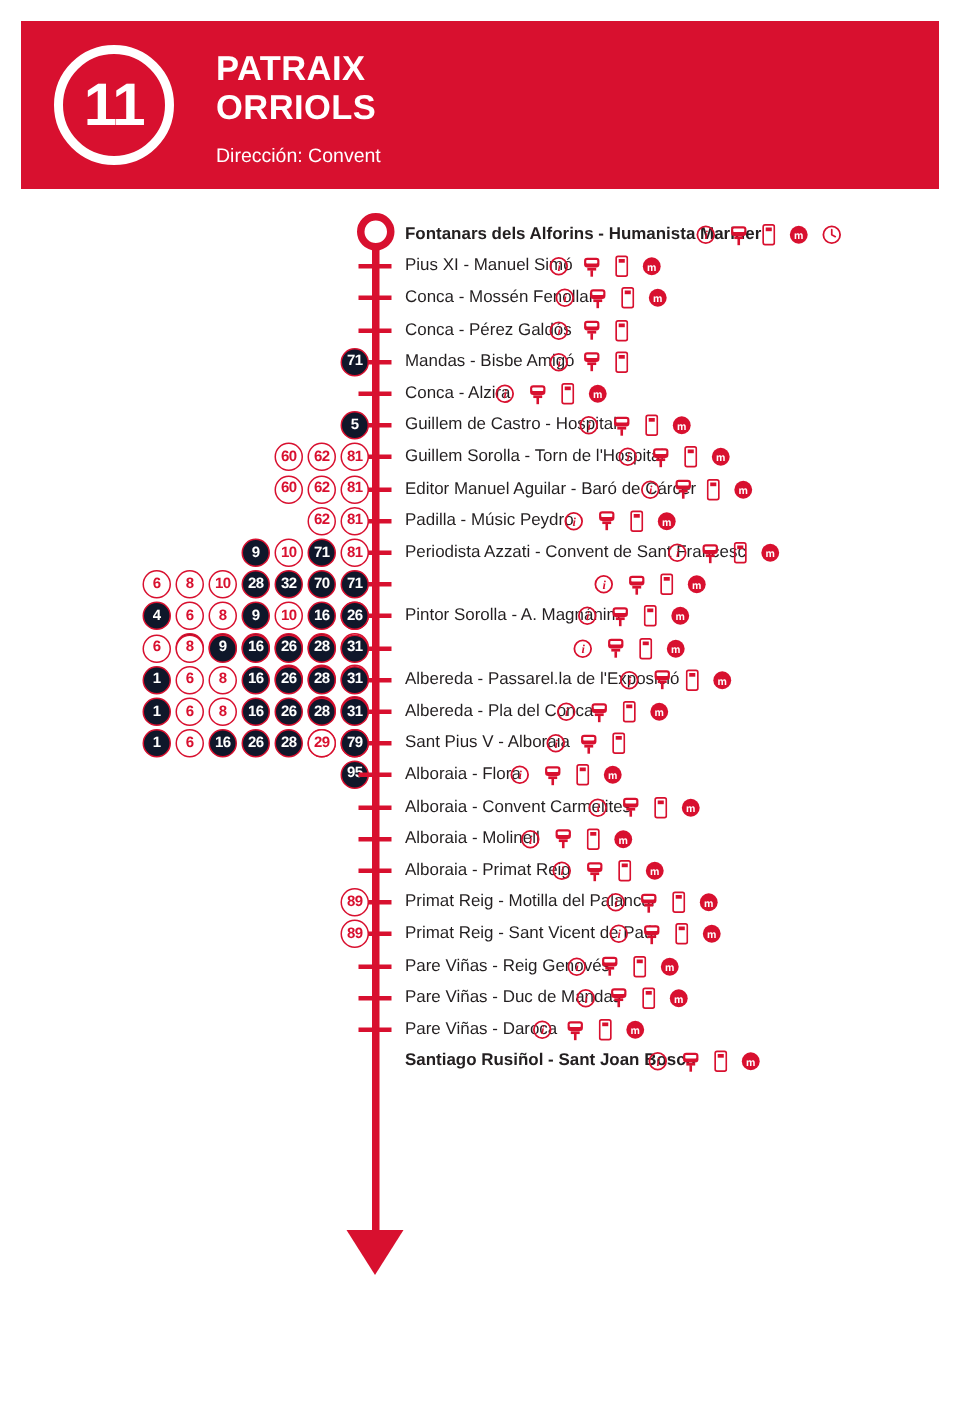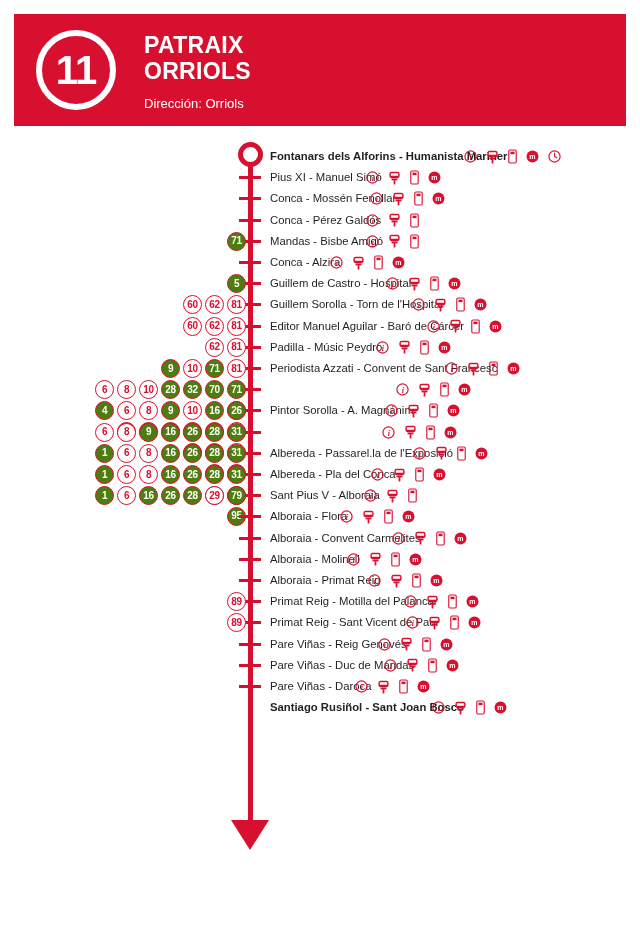--- a/index.html
+++ b/index.html
@@ -82,36 +82,36 @@
   .conn-group {
     position: absolute; right: 0; top: 0;
     display: flex; justify-content: flex-end; gap: 3px;
   }
   .conn {
     width: 19px; height: 19px; border-radius: 50%;
     display: flex; align-items: center; justify-content: center;
     font-size: 10px; font-weight: bold; line-height: 1;
     letter-spacing: -0.4px;
   }
-  .conn.filled { background: #4d7c0f; color:#fff; border: 1.5px solid #D8102F; }
+  .conn.filled { background: #0f172a; color:#fff; border: 1.5px solid #D8102F; }
   .conn.outline { background: #fff; color:#D8102F; border: 1.8px solid #D8102F; }
 </style>
 </head>
 <body>
 
 <div id="page">
 
   <div class="header">
     <div class="line-badge">
       <span>11</span>
     </div>
     <div class="header-titles">
       <div class="t1">PATRAIX</div>
       <div class="t2">ORRIOLS</div>
-      <div class="dir">Dirección: Orriols</div>
+      <div class="dir">Dirección: Convent</div>
     </div>
   </div>
 
   <div class="trunk"></div>
   <div class="terminus-circle"></div>
   <div class="end-arrow"></div>
 
   <div class="stops" id="stops-container">
       <div class="stop-row terminus" style="top: 146px;">
         <div class="stop-label">Fontanars dels Alforins - Humanista Mariner</div>

